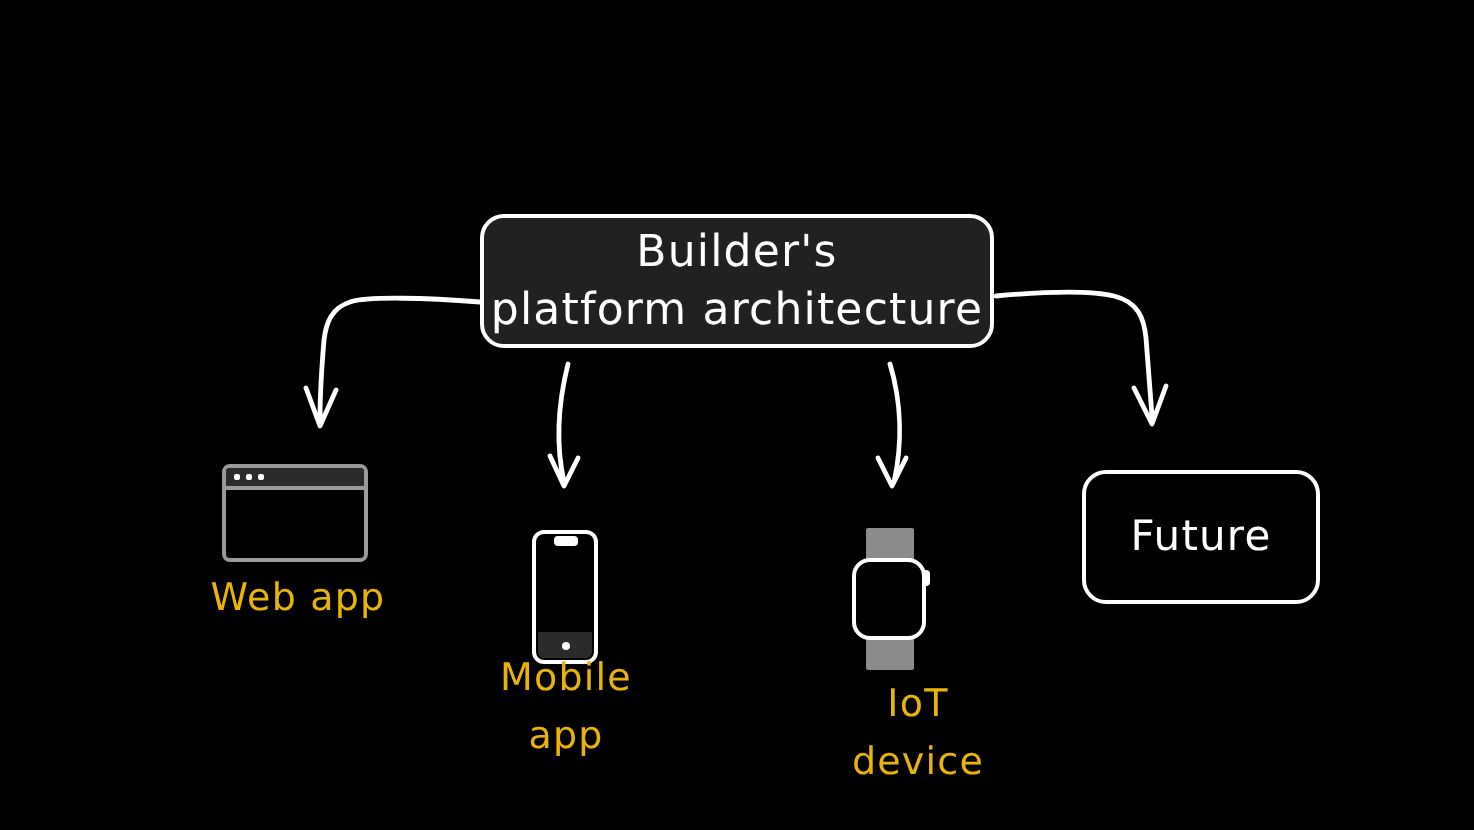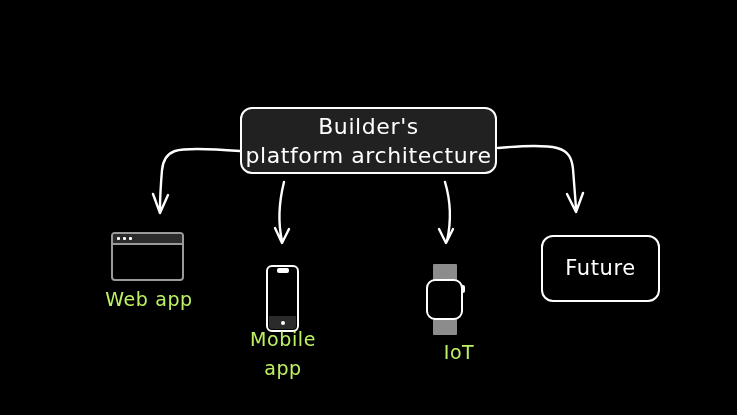--- a/index.html
+++ b/index.html
@@ -51,21 +51,21 @@
     background: #000000;
     font-size: 21px;
     line-height: 29px;
   }
   .label {
     position: absolute;
     text-align: center;
     font-size: 19px;
     line-height: 29px;
     letter-spacing: 0.6px;
-    color: #bef264;
+    color: #eab308;
   }
   .label-web    { left: 97px;  top: 253px; width: 104px; }
   .label-mobile { left: 243px; top: 293px; width: 80px;  }
   .label-iot    { left: 409px; top: 306px; width: 100px; }
 
   
   .browser {
     position: absolute;
     left: 111px; top: 200px;
     width: 73px; height: 49px;
@@ -198,19 +198,20 @@
   </div>
 
   <div class="watch">
     <div class="strap top"></div>
     <div class="face"></div>
     <div class="crown"></div>
     <div class="strap bottom"></div>
   </div>
   <div class="label label-iot">
     <div>IoT</div>
+    <div>device</div>
   </div>
 
   <div class="node future-box">
     <span>Future</span>
   </div>
 
 </div>
 
 </body></html>

